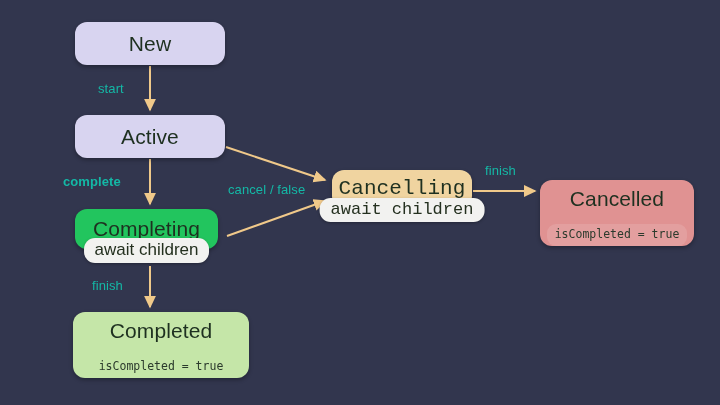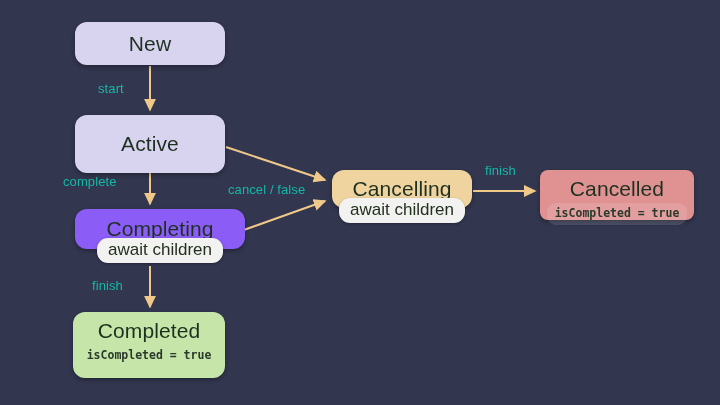--- a/index.html
+++ b/index.html
@@ -37,27 +37,26 @@
     font-weight: 400;
     line-height: 1.1;
     letter-spacing: 0.1px;
     white-space: nowrap;
   }
   .node.terminal {
     justify-content: flex-start;
     padding-top: 7px;
   }
   .props {
-    margin-top: 3px;
+    margin-top: 14px;
     display: flex;
     flex-direction: column;
     align-items: flex-start;
     border-radius: 9px;
     padding: 2px 8px 3px 8px;
-    font-weight: bold;
   }
   .props.inner-panel {
     background: rgba(255,255,255,0.12);
   }
   .prop-line {
     font-family: "DejaVu Sans Mono", "Liberation Mono", monospace;
     font-size: 11.5px;
     color: #2b3a2c;
     line-height: 1.45;
     white-space: pre;
@@ -104,51 +103,51 @@
 
     <line x1="227" y1="236" x2="325" y2="201" stroke="#f0c98a" stroke-width="2" marker-end="url(#arrowhead)"></line>
 
     <line x1="473" y1="191" x2="535" y2="191" stroke="#f0c98a" stroke-width="2" marker-end="url(#arrowhead)"></line>
   </svg>
 
   <div class="node" style="left:75px; top:22px; width:150px; height:43px; background:#d8d4f0;">
     <div class="node-title">New</div>
   </div>
 
-  <div class="node" style="left:75px; top:115px; width:150px; height:58px; background:#d8d4f0;">
+  <div class="node" style="left:75px; top:115px; width:150px; height:43px; background:#d8d4f0;">
     <div class="node-title">Active</div>
   </div>
 
-  <div class="node" style="left:75px; top:209px; width:170px; height:40px; background:#8b5cf6;text-align:center;">
+  <div class="node" style="left:75px; top:209px; width:143px; height:40px; background:#22c55e;text-align:center;">
     <div class="node-title">Completing</div>
     <div class="badge" style="top:29px;">await children</div>
   </div>
 
-  <div class="node terminal" style="left:73px; top:312px; width:152px; height:66px; background:#c5e6a8;text-align:center;">
+  <div class="node terminal" style="left:73px; top:312px; width:176px; height:66px; background:#c5e6a8;text-align:center;">
     <div class="node-title">Completed</div>
     <div class="props">
       <div class="prop-line">isCompleted = true</div>
     </div>
   </div>
 
-  <div class="node" style="left:332px; top:170px; width:140px; height:38px; background:#f0d4a0;">
+  <div class="node" style="left:332px; top:170px; width:140px; height:38px; background:#f0d4a0;font-family:Liberation Mono, monospace;">
     <div class="node-title">Cancelling</div>
     <div class="badge" style="top:28px;">await children</div>
   </div>
 
-  <div class="node terminal" style="left:540px; top:170px; width:154px; height:50px; background:#e09292;border-radius:8px;">
+  <div class="node terminal" style="left:540px; top:180px; width:154px; height:66px; background:#e09292;">
     <div class="node-title">Cancelled</div>
     <div class="props inner-panel">
       <div class="prop-line">isCompleted = true</div>
     </div>
   </div>
 
   <div class="edge-label" style="left:98px; top:81px;">start</div>
 
-  <div class="edge-label" style="left:63px; top:174px;">complete</div>
+  <div class="edge-label" style="left:63px; top:174px;font-weight:bold;">complete</div>
 
   <div class="edge-label" style="left:92px; top:278px;">finish</div>
 
   <div class="edge-label" style="left:228px; top:182px;">cancel / false</div>
 
   <div class="edge-label" style="left:485px; top:163px;">finish</div>
 
 </div>
 
 </body></html>

